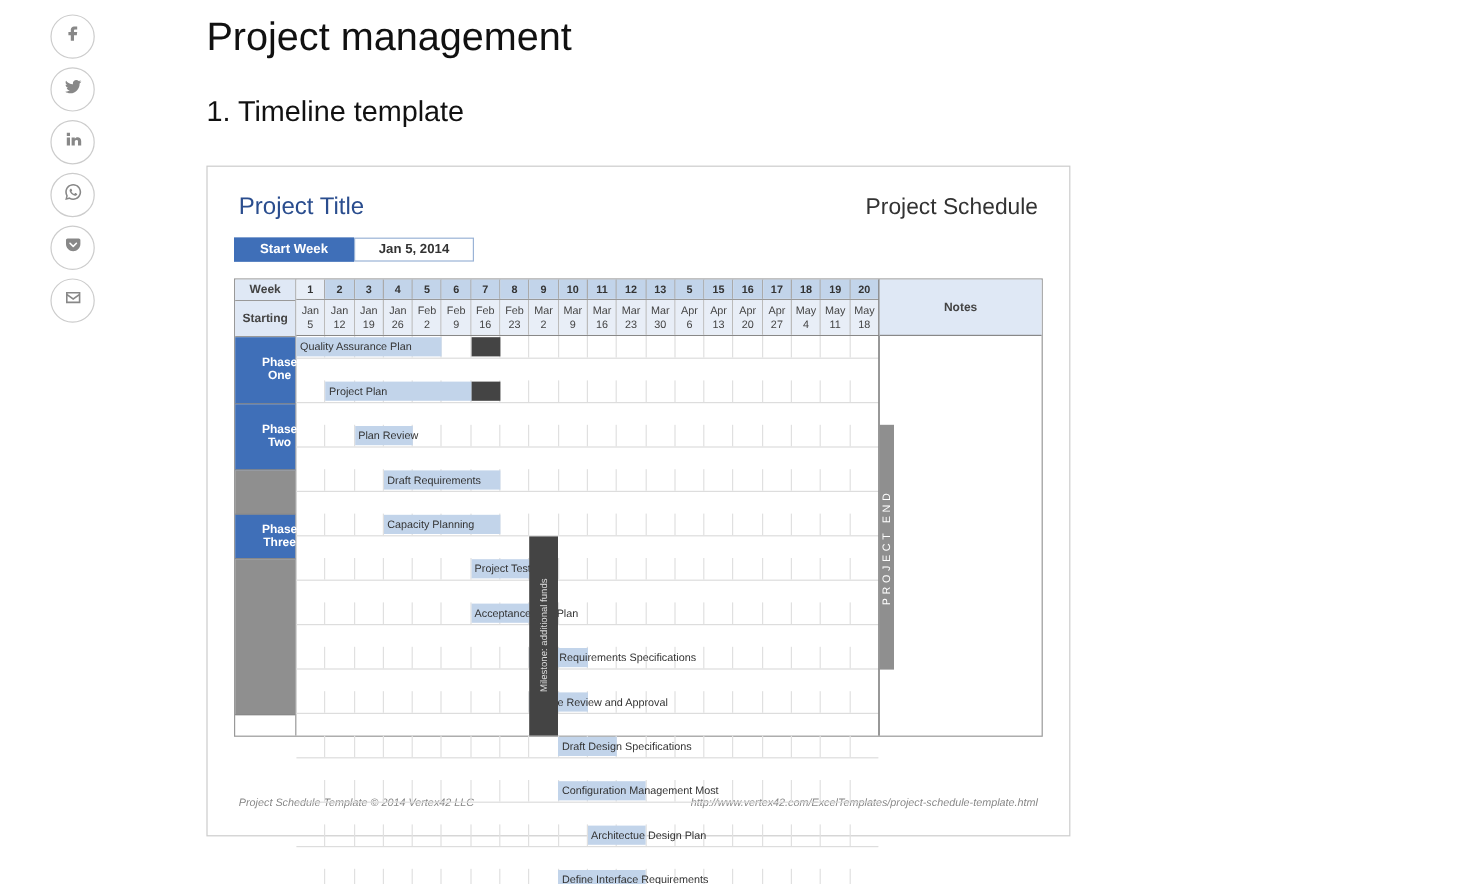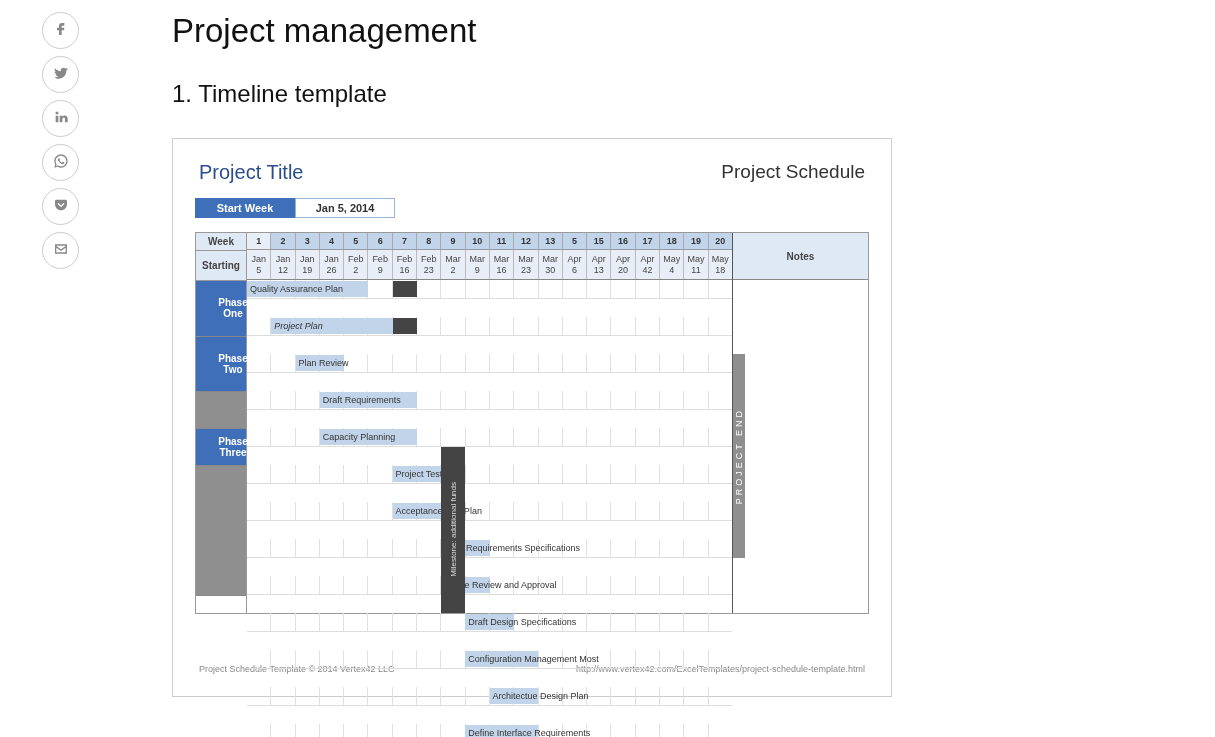--- a/index.html
+++ b/index.html
@@ -54,21 +54,21 @@
   }
   .template-card {
     border: 1px solid #ccc;
     padding: 22px;
     background: #fff;
     margin-bottom: 36px;
   }
   .tpl-header {
     display: flex;
     justify-content: space-between;
-    align-items: flex-start;
+    align-items: flex-end;
     margin-bottom: 14px;
     padding: 0 4px;
   }
   .tpl-title { font-size: 20px; color: #2a4d8e; font-weight: 400; }
   .tpl-schedule { font-size: 19px; color: #333; font-weight: 400; }
   .start-week-row {
     display: flex;
     margin-bottom: 14px;
   }
   .start-week-label {
@@ -242,20 +242,21 @@
   .phase-grey {
     background: #8f8f8f !important;
   }
   .tpl-footer {
     display: flex;
     justify-content: space-between;
     font-size: 9px;
     color: #888;
     margin-top: 50px;
     padding: 0 4px;
+    font-style: italic;
   }
   .article-text {
     font-size: 16px;
     line-height: 1.5;
     color: #222;
     margin: 0;
   }
 </style>
 </head>
 <body>
@@ -416,21 +417,21 @@
               <div class="dt-cell">
                 <div>Apr</div>
                 <div>13</div>
               </div>
               <div class="dt-cell">
                 <div>Apr</div>
                 <div>20</div>
               </div>
               <div class="dt-cell">
                 <div>Apr</div>
-                <div>42</div>
+                <div>27</div>
               </div>
               <div class="dt-cell">
                 <div>May</div>
                 <div>4</div>
               </div>
               <div class="dt-cell">
                 <div>May</div>
                 <div>11</div>
               </div>
               <div class="dt-cell">
@@ -458,21 +459,21 @@
                   <div class="g"></div>
                   <div class="g"></div>
                   <div class="g"></div>
                   <div class="g"></div>
                   <div class="g"></div>
                   <div class="g"></div>
                 </div>
                 <div class="bar" style="left: 0%; width: 25%; text-align: right;">Quality Assurance Plan</div>
                 <div class="bar idx1" style="left: 30%; width: 5%;"></div>
               </div>
-              <div class="gantt-row" style="top: 18.5px; font-style: italic;">
+              <div class="gantt-row" style="top: 18.5px;">
                 <div class="gantt-grid">
                   <div class="g"></div>
                   <div class="g"></div>
                   <div class="g"></div>
                   <div class="g"></div>
                   <div class="g"></div>
                   <div class="g"></div>
                   <div class="g"></div>
                   <div class="g"></div>
                   <div class="g"></div>

